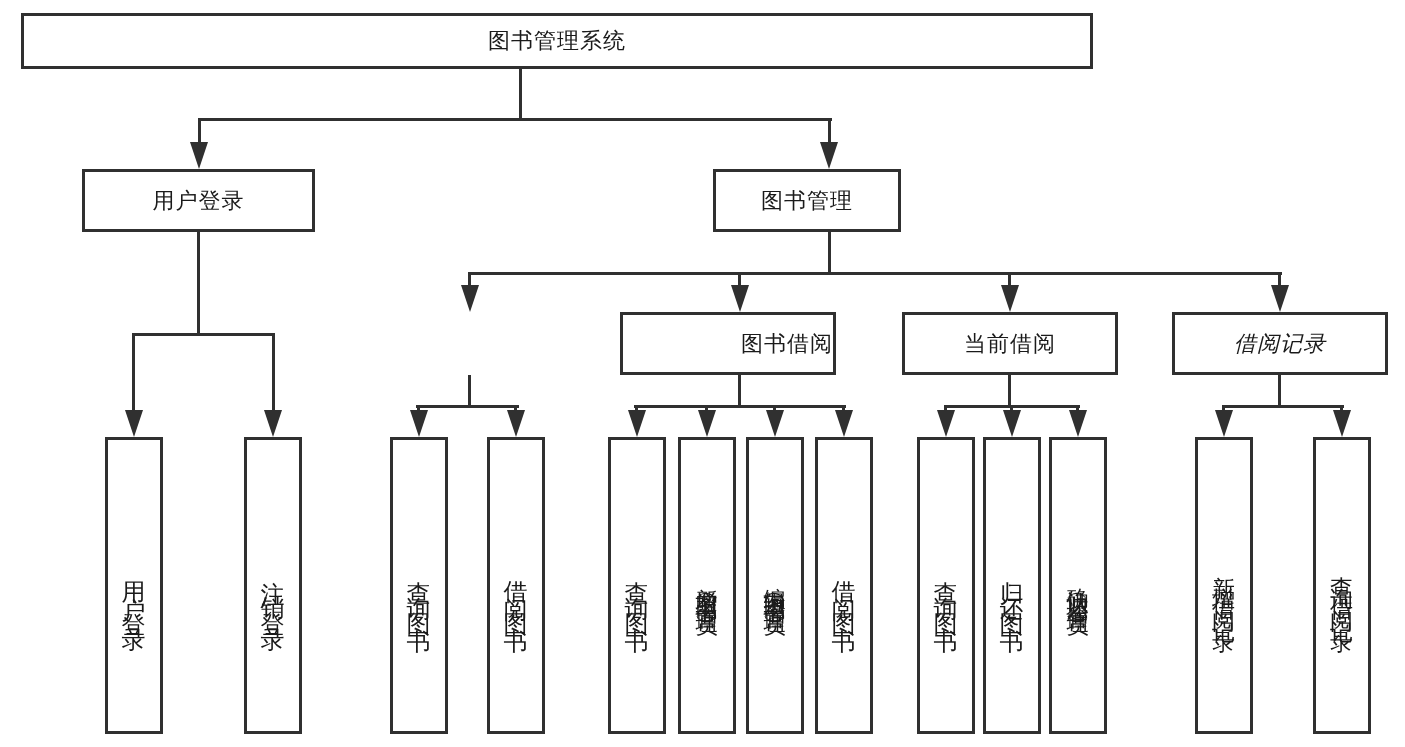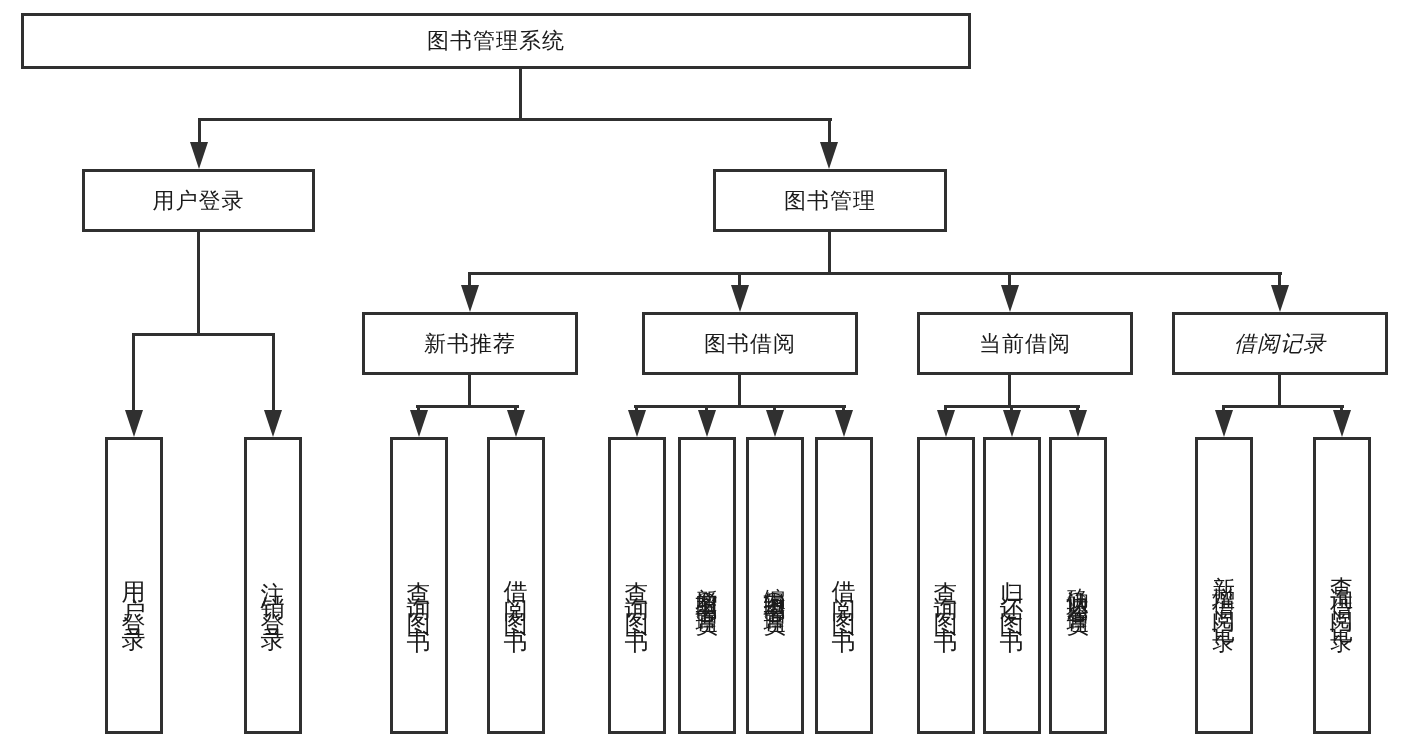--- a/index.html
+++ b/index.html
@@ -51,35 +51,35 @@
     text-shadow: 0 0 2px #ffffff;
     z-index: 5;
     white-space: nowrap;
   }
 </style>
 </head>
 <body>
 
 <div id="stage">
 
-  <div class="box hnode root" style="left:21px; top:13px; width:950px; height:56px;">
+  <div class="box hnode root" style="left:21px; top:13px; width:1072px; height:56px;">
     <span>图书管理系统</span>
   </div>
 
   <div class="vline" style="left:519px; top:66px; height:52px;"></div>
   <div class="hline" style="left:198px; top:118px; width:634px;"></div>
   <div class="vline" style="left:198px; top:118px; height:28px;"></div>
   <div class="arrow" style="left:190px; top:142px;"></div>
   <div class="vline" style="left:828px; top:118px; height:28px;"></div>
   <div class="arrow" style="left:820px; top:142px;"></div>
 
   <div class="box hnode" style="left:82px; top:169px; width:233px; height:63px;">
     <span>用户登录</span>
   </div>
-  <div class="box hnode" style="left:713px; top:169px; width:234px; height:63px;">
+  <div class="box hnode" style="left:713px; top:169px; width:188px; height:63px;">
     <span>图书管理</span>
   </div>
 
   <div class="vline" style="left:197px; top:232px; height:104px;"></div>
   <div class="hline" style="left:132px; top:333px; width:143px;"></div>
   <div class="vline" style="left:132px; top:333px; height:80px;"></div>
   <div class="arrow" style="left:125px; top:410px;"></div>
   <div class="vline" style="left:272px; top:333px; height:80px;"></div>
   <div class="arrow" style="left:264px; top:410px;"></div>
 
@@ -87,27 +87,24 @@
   <div class="hline" style="left:468px; top:272px; width:814px;"></div>
   <div class="vline" style="left:468px; top:272px; height:18px;"></div>
   <div class="arrow" style="left:461px; top:285px;"></div>
   <div class="vline" style="left:738px; top:272px; height:18px;"></div>
   <div class="arrow" style="left:731px; top:285px;"></div>
   <div class="vline" style="left:1008px; top:272px; height:18px;"></div>
   <div class="arrow" style="left:1001px; top:285px;"></div>
   <div class="vline" style="left:1278px; top:272px; height:18px;"></div>
   <div class="arrow" style="left:1271px; top:285px;"></div>
 
-  <div class="box hnode l3" style="left:362px;">
-    <span>新书推荐</span>
-  </div>
-  <div class="box hnode l3" style="left:642px;">
+  <div class="box hnode l3" style="left:620px;justify-content:flex-end;">
     <span>图书借阅</span>
   </div>
-  <div class="box hnode l3" style="left:902px;margin-left:15px;">
+  <div class="box hnode l3" style="left:902px;">
     <span>当前借阅</span>
   </div>
   <div class="box hnode l3" style="left:1172px;font-style:italic;">
     <span>借阅记录</span>
   </div>
 
   <div class="vline" style="left:468px; top:375px; height:33px;"></div>
   <div class="hline" style="left:416px; top:405px; width:103px;"></div>
   <div class="vline" style="left:417px; top:405px; height:8px;"></div>
   <div class="arrow" style="left:410px; top:410px;"></div>

